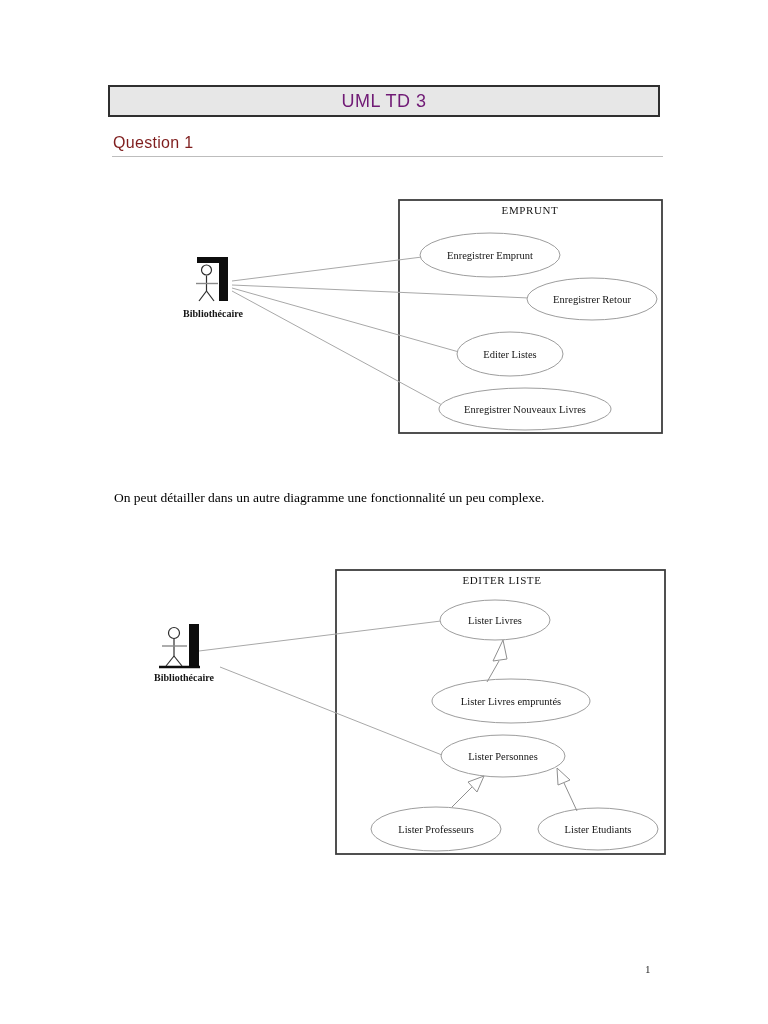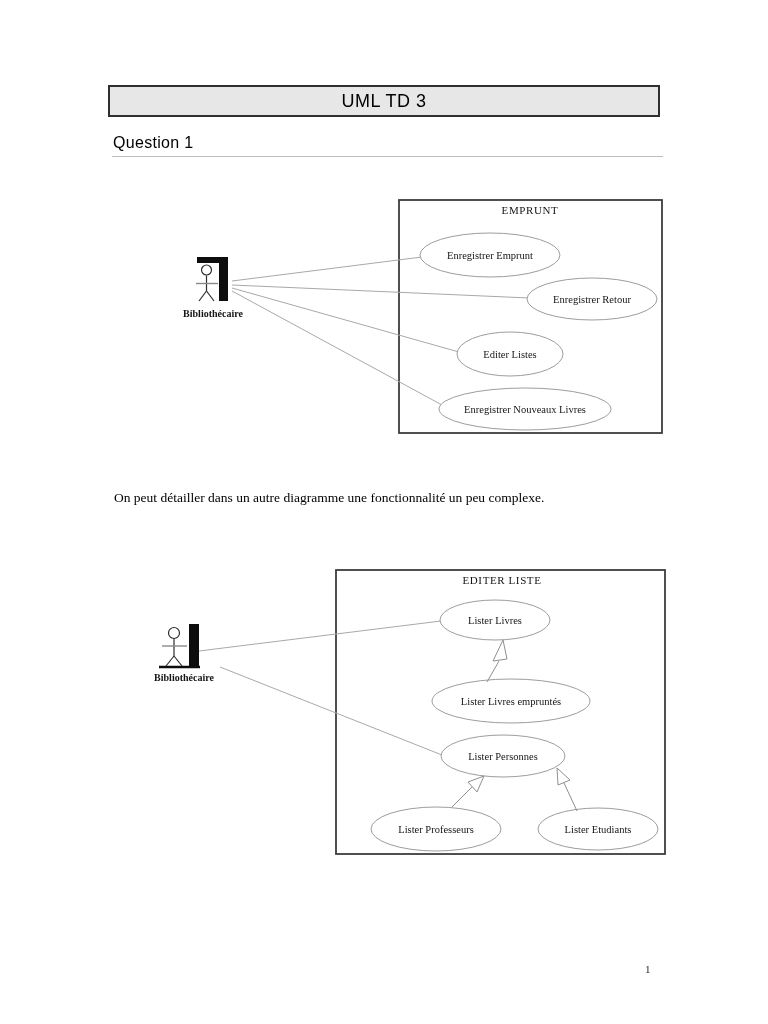--- a/index.html
+++ b/index.html
@@ -8,26 +8,26 @@
     background:#ffffff;
     position:relative;
     font-family:"Liberation Serif",serif;
     overflow:hidden;
   }
   .title-box{
     position:absolute;left:108px;top:85px;width:548px;height:28px;
     background:#e7e7e7;border:2px solid #2f2f2f;
     display:flex;align-items:center;justify-content:center;
     font-family:"Liberation Sans",sans-serif;
-    font-size:18px;font-weight:500;color:#000000;letter-spacing:.5px;
+    font-size:18px;font-weight:500;color:#701a75;letter-spacing:.5px;
   }
   .question-heading{
     position:absolute;left:113px;top:134px;
     font-family:"Liberation Sans",sans-serif;
-    font-size:16px;color:#000000;letter-spacing:.3px;
+    font-size:16px;color:#7f1d1d;letter-spacing:.3px;
   }
   .question-rule{
     position:absolute;left:112px;top:156px;width:551px;height:1px;
     background:#bdbdbd;
   }
   .paragraph{
     position:absolute;left:114px;top:490px;width:560px;
     font-size:13.5px;color:#000000;
   }
   .page-number{

